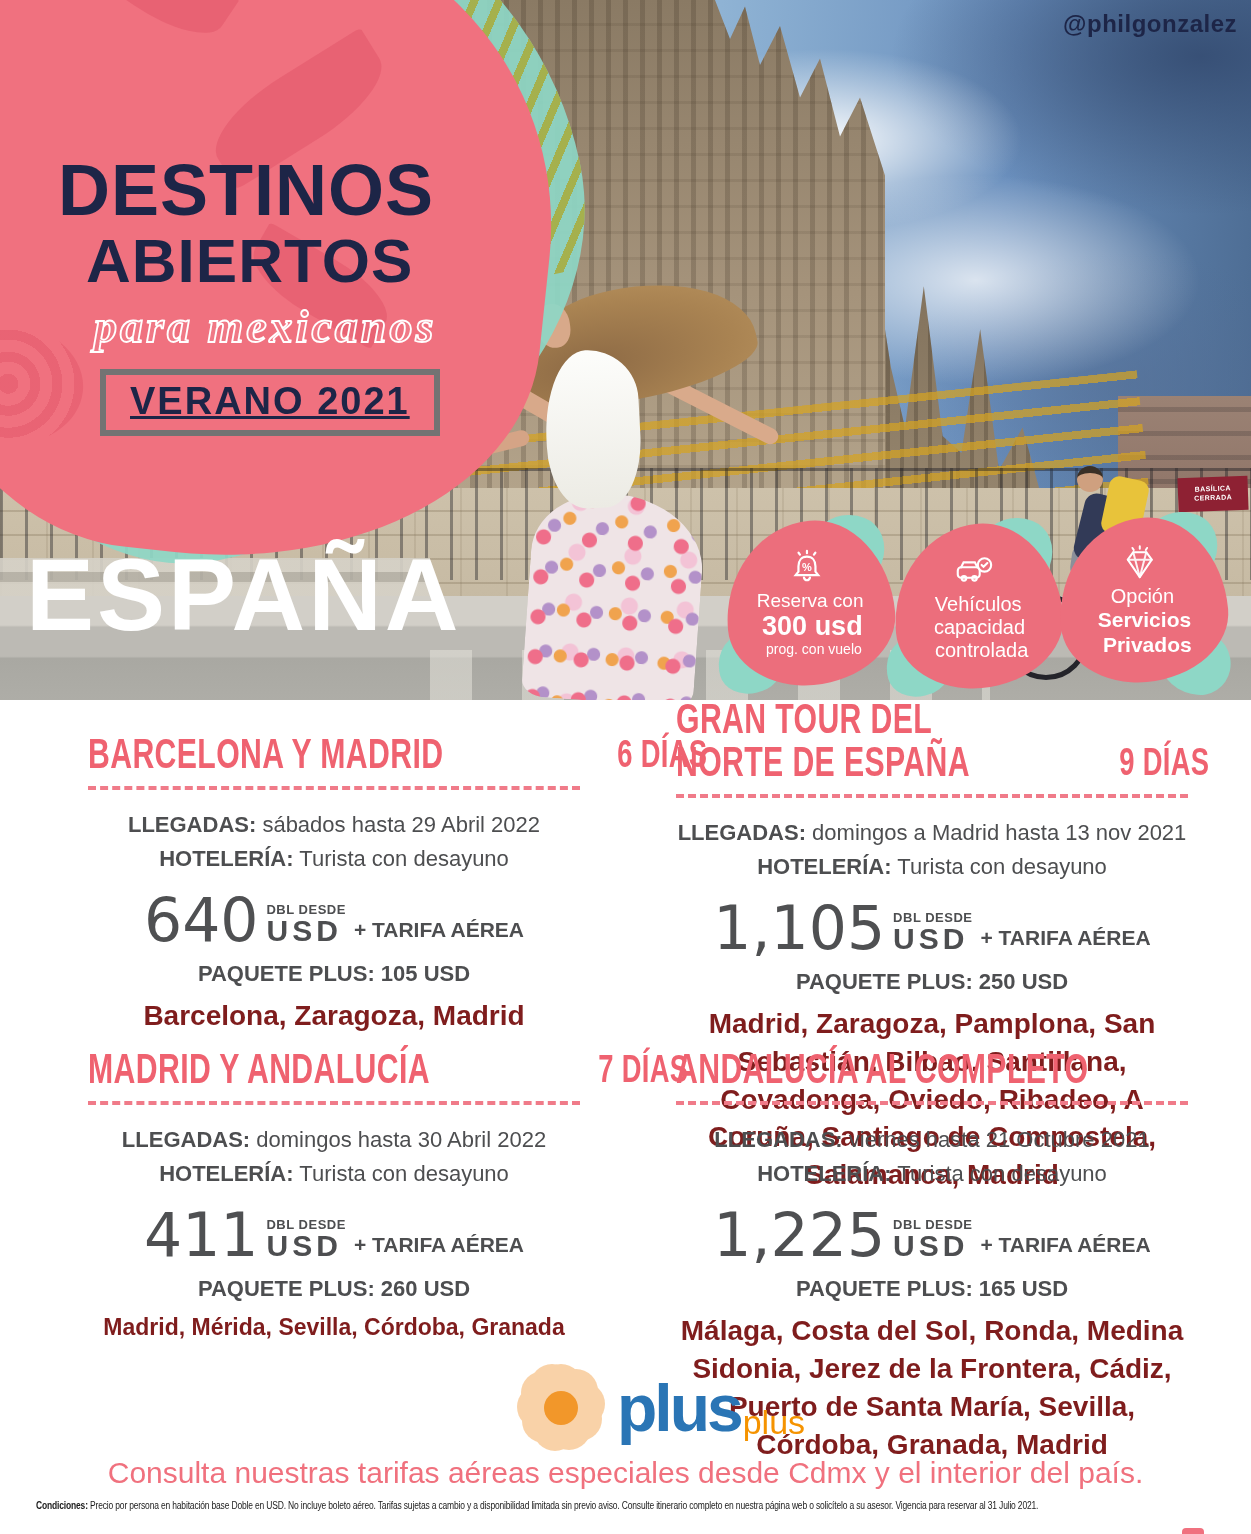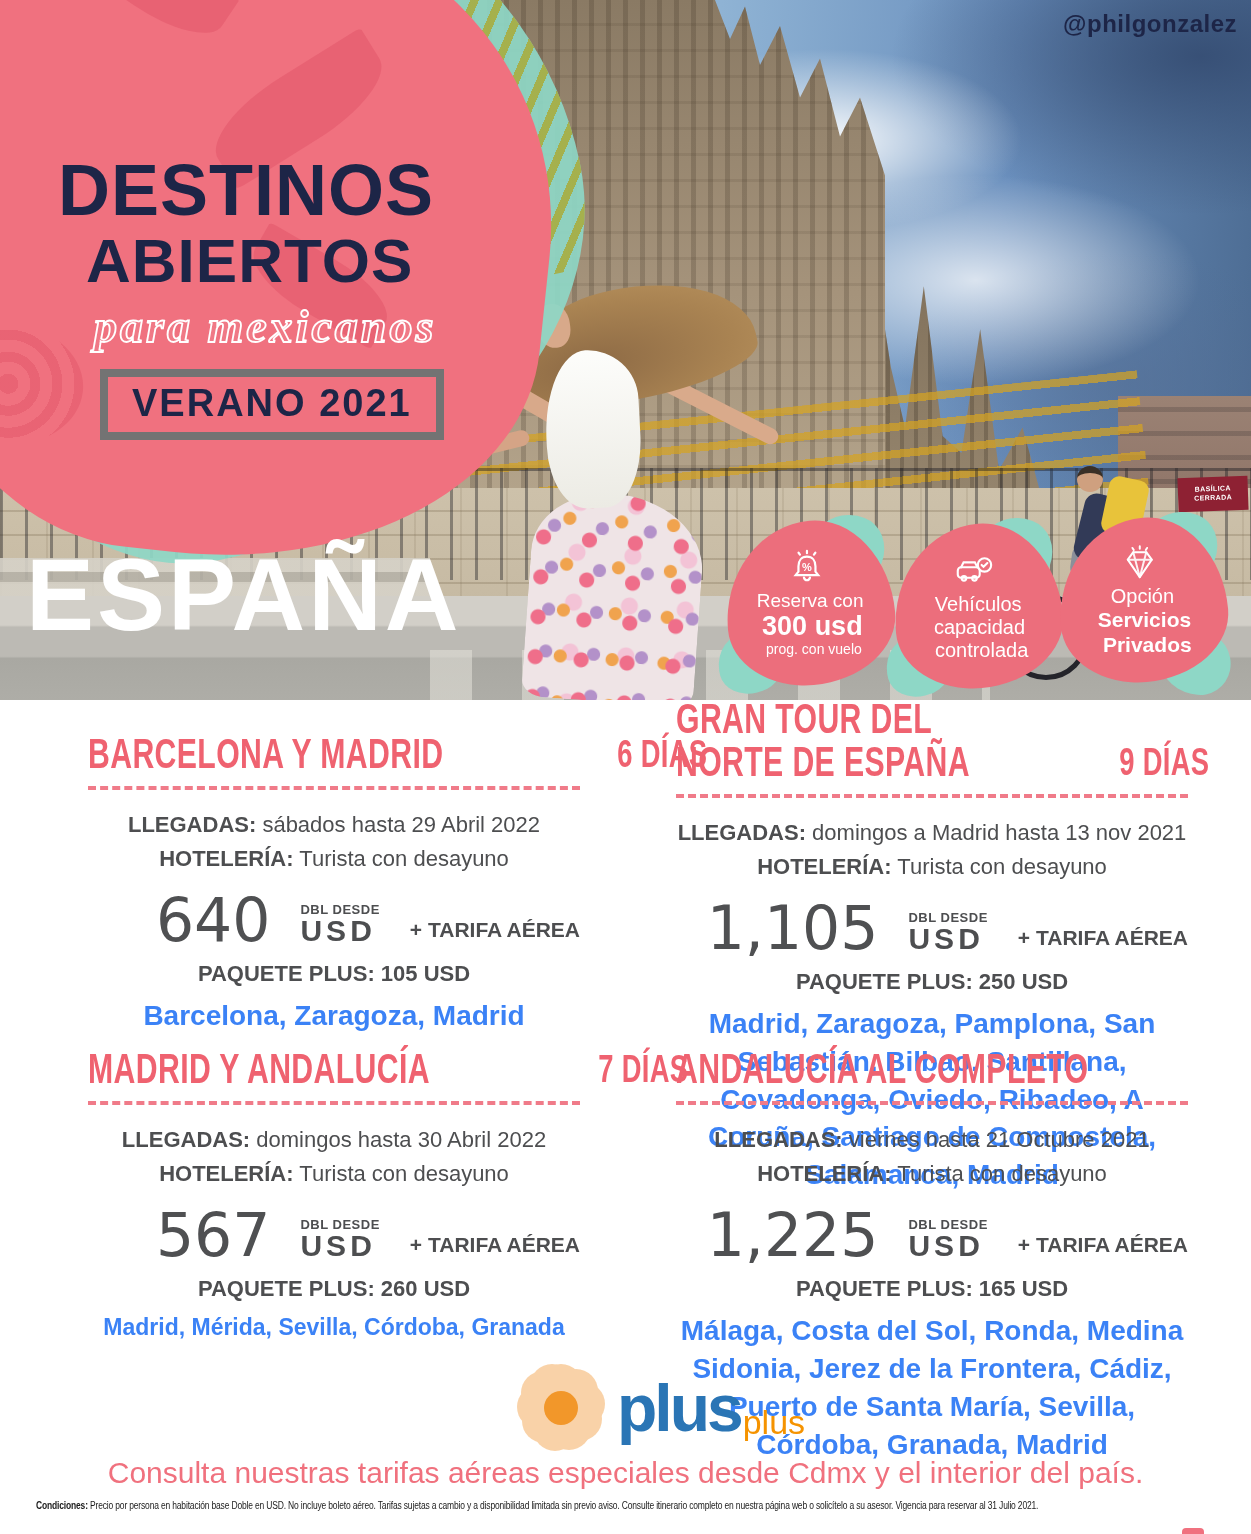--- a/index.html
+++ b/index.html
@@ -112,22 +112,22 @@
   .leaf3 { left:360px; top:330px; width:150px; height:60px; border-radius:4% 50% 4% 50%; transform:rotate(24deg); }
   .leaf4 { left:150px; top:40px; width:170px; height:64px; border-radius:50% 4% 50% 4%; transform:rotate(28deg); }
 
   
   .handle { position:absolute; right:14px; top:10px; font-size:24px; color:#1d2547; font-weight:bold; letter-spacing:.5px; }
   .title-block { position:absolute; left:58px; top:156px; color:#1d2547; }
   .t1 { font-size:72px; font-weight:bold; line-height:.95; letter-spacing:1px; }
   .t2 { font-size:62px; font-weight:bold; line-height:1; letter-spacing:1px; margin:6px 0 0 28px; }
   .script { font-family:"Liberation Serif", serif; font-style:italic; font-weight:bold; font-size:46px;
     letter-spacing:3px; color:rgba(255,255,255,.06); -webkit-text-stroke:1.8px #ffffff; margin:8px 0 0 36px; }
-  .season-box { display:inline-block; border:8px solid #737373; color:#1d2547; font-size:38px; font-weight:bold;
-    letter-spacing:2px; padding:5px 24px 7px; margin:16px 0 0 42px; }
+  .season-box { display:inline-block; border:6px solid #737373; color:#1d2547; font-size:38px; font-weight:bold;
+    letter-spacing:2px; padding:5px 24px 7px; margin:16px 0 0 42px;text-decoration:underline; }
   .country { position:absolute; left:26px; top:544px; color:#ffffff; font-size:102px; font-weight:bold;
     letter-spacing:3px; line-height:1; }
 
   
   .badge { position:absolute; width:172px; height:180px; }
   .badge .acc { position:absolute; background:#8ed7c6; }
   .acc-t { width:70px; height:60px; top:-2px; right:10px; border-radius:55% 45% 50% 50% / 50% 60% 40% 50%; transform:rotate(20deg); }
   .acc-b { width:66px; height:60px; bottom:4px; left:-6px; border-radius:45% 55% 50% 50% / 60% 40% 55% 45%; transform:rotate(-15deg); }
   .acc-br { width:70px; height:64px; bottom:0px; right:-2px; left:auto; border-radius:50% 50% 45% 55% / 45% 55% 50% 50%; transform:rotate(12deg); }
   .badge-pink { position:absolute; inset:4px 2px 12px 2px; background:#ec6e7c;
@@ -154,28 +154,28 @@
   #pkg4 { left:676px; top:1048px; width:512px; }
   .pkg-header { display:flex; justify-content:space-between; align-items:flex-end; }
   .pkg-title { color:#ef6270; font-weight:bold; font-size:42px; line-height:1.02; text-align:left;
     transform:scaleX(.72); transform-origin:left bottom; white-space:nowrap; letter-spacing:.5px; }
   .pkg-title span { display:block; }
   .pkg-days { color:#ef6270; font-weight:bold; font-size:38px; transform:scaleX(.72);
     transform-origin:right bottom; white-space:nowrap; letter-spacing:.5px; }
   .pkg-divider { border-bottom:4px dashed #f07b89; margin:10px 0 18px; }
   .pkg-meta { font-size:22px; line-height:1.55; color:#4d4e50; }
   .pkg-meta b { font-weight:bold; }
-  .price-row { display:flex; justify-content:flex-end; align-items:flex-end; margin-top:20px;gap:22px; }
+  .price-row { display:flex; justify-content:center; align-items:flex-end; margin-top:20px; }
   .price-num { font-family:"DejaVu Sans", sans-serif; font-size:60px; line-height:.82; color:#4f5052; }
   .price-mid { display:flex; flex-direction:column; align-items:flex-start; margin-left:8px; }
   .price-top { font-size:13px; font-weight:bold; letter-spacing:.5px; }
   .price-cur { font-size:30px; font-weight:bold; letter-spacing:4px; line-height:.95; }
   .price-suffix { font-size:21px; font-weight:bold; margin:0 0 3px 8px; white-space:nowrap; }
   .pkg-plus { font-size:22px; font-weight:bold; margin-top:16px; }
-  .pkg-cities { color:#3b82f6; font-weight:bold; font-size:28px; line-height:1.35; margin-top:10px; }
+  .pkg-cities { color:#7f1d1d; font-weight:bold; font-size:28px; line-height:1.35; margin-top:10px; }
   #pkg3 .pkg-cities { white-space:nowrap; font-size:23px; }
 
   
   .logo { position:absolute; left:513px; top:1360px; height:96px; display:flex; align-items:center; }
   .logo-mark { width:96px; height:96px; }
   .logo-brand { font-size:66px; font-weight:bold; color:#2a75b5; letter-spacing:-3px; margin-left:8px; }
   .logo-suffix { font-size:34px; font-weight:normal; color:#f59300; align-self:flex-end; margin:0 0 14px 2px; }
   .cta { position:absolute; left:0; right:0; top:1456px; text-align:center; color:#f0717e;
     font-weight:normal; font-size:30px; }
   .conditions { position:absolute; left:36px; top:1500px; font-size:10px; color:#1b1b1b;
@@ -357,21 +357,21 @@
       <div class="pkg-days">7 DÍAS</div>
     </div>
     <div class="pkg-divider"></div>
     <div class="pkg-meta">
       <b>LLEGADAS:</b> <span>domingos hasta 30 Abril 2022</span>
     </div>
     <div class="pkg-meta">
       <b>HOTELERÍA:</b> <span>Turista con desayuno</span>
     </div>
     <div class="price-row">
-      <span class="price-num">567</span>
+      <span class="price-num">411</span>
       <span class="price-mid">
         <span class="price-top">DBL DESDE</span>
         <span class="price-cur">USD</span>
       </span>
       <span class="price-suffix">+ TARIFA AÉREA</span>
     </div>
     <div class="pkg-plus">PAQUETE PLUS: 260 USD</div>
     <div class="pkg-cities">Madrid, Mérida, Sevilla, Córdoba, Granada</div>
   </div>
 

